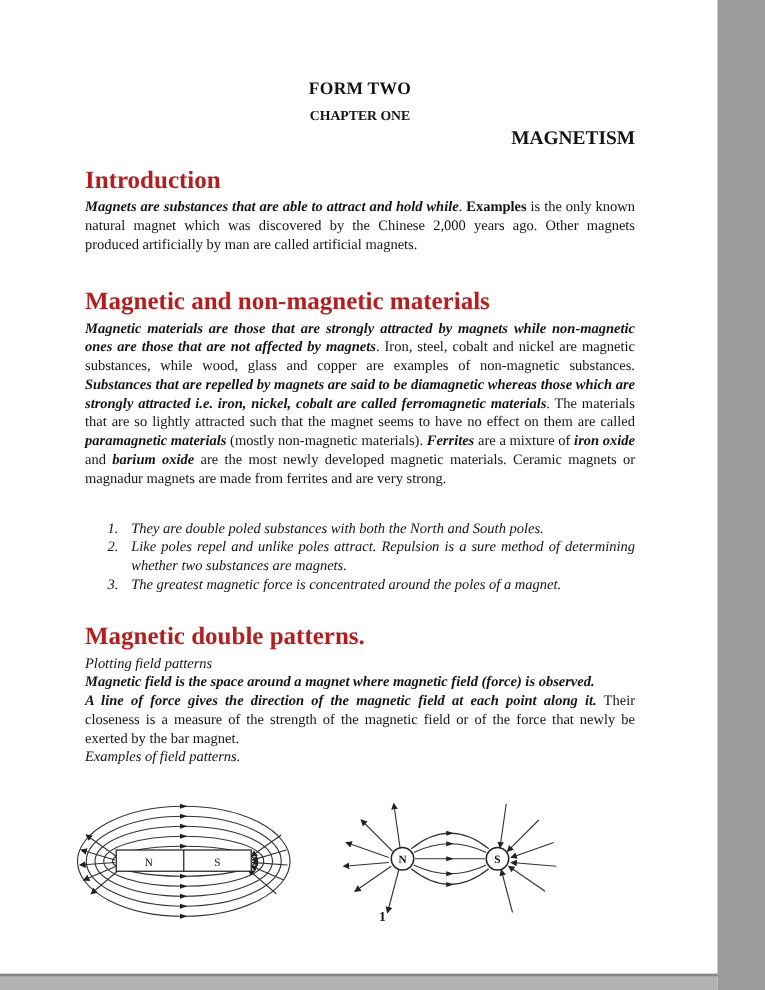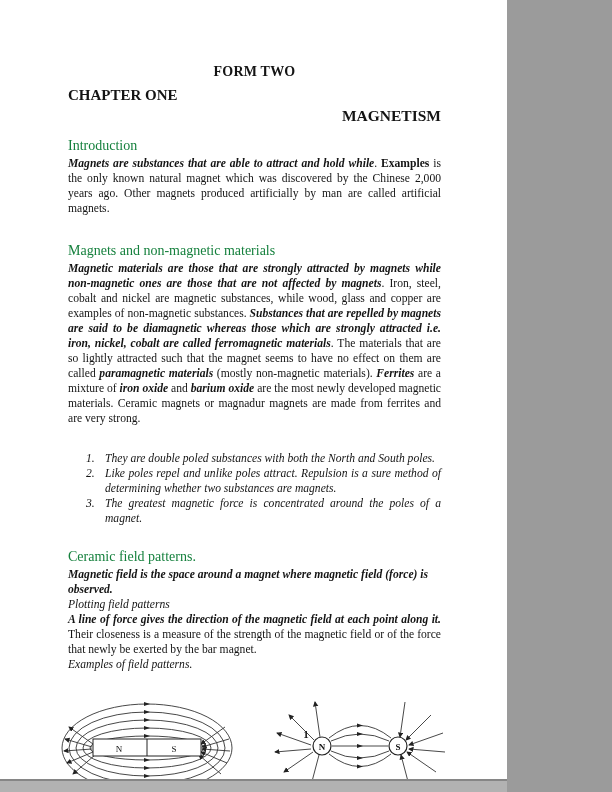--- a/index.html
+++ b/index.html
@@ -1,26 +1,26 @@
 <!DOCTYPE html>
 <html><head>
 <meta charset="utf-8">
 <style>
   * { margin:0; padding:0; box-sizing:border-box; }
   html,body { width:612px; }
   body { font-family:"Liberation Serif","DejaVu Serif",serif; background:#9b9b9b; }
-  .page { position:relative; width:507px; height:792px; background:#ffffff; overflow:hidden; }
+  .page { position:relative; width:574px; height:792px; background:#ffffff; overflow:hidden; }
   .content { padding:64px 66px 0 68px; color:#141414; }
 
   .t1 { font-size:14px; font-weight:bold; text-align:center; letter-spacing:.2px; }
-  .t2 { font-size:15px; font-weight:bold; text-align:left; margin-top:7px; }
+  .t2 { font-size:11px; font-weight:bold; text-align:center; margin-top:7px; }
   .t3 { font-size:15.5px; font-weight:bold; text-align:right; margin-top:3px; }
   .title-block { margin-bottom:13px; }
 
-  .h { font-size:14px; font-weight:normal; color:#15803d; margin-bottom:2px; }
+  .h { font-size:20px; font-weight:bold; color:#b91c1c; margin-bottom:2px; }
   .sec-materials { margin-top:27px; }
   .sec-properties { margin-top:25px; }
   .sec-fields { margin-top:23px; }
 
   .body { font-size:11.6px; line-height:15px; text-align:justify; }
   .bi { font-weight:bold; font-style:italic; }
   .b  { font-weight:bold; }
   .it { font-style:italic; }
 
   .plist { margin:3px 0 0 18px; font-size:11.6px; line-height:15px; font-style:italic; }
@@ -48,21 +48,21 @@
       <div class="t2">CHAPTER ONE</div>
       <div class="t3">MAGNETISM</div>
     </div>
 
     <div class="sec-intro">
       <div class="h">Introduction</div>
       <p class="body"><span class="bi">Magnets are substances that are able to attract and hold while</span><span>. </span><span class="b">Examples</span><span> is the only known natural magnet which was discovered by the Chinese 2,000 years ago. Other magnets produced artificially by man are called artificial magnets.</span></p>
     </div>
 
     <div class="sec-materials">
-      <div class="h">Magnets and non-magnetic materials</div>
+      <div class="h">Magnetic and non-magnetic materials</div>
       <p class="body"><span class="bi">Magnetic materials are those that are strongly attracted by magnets while non-magnetic ones are those that are not affected by magnets</span><span>. Iron, steel, cobalt and nickel are magnetic substances, while wood, glass and copper are examples of non-magnetic substances. </span><span class="bi">Substances that are repelled by magnets are said to be diamagnetic whereas those which are strongly attracted i.e. iron, nickel, cobalt are called ferromagnetic materials</span><span>. The materials that are so lightly attracted such that the magnet seems to have no effect on them are called </span><span class="bi">paramagnetic materials</span><span> (mostly non-magnetic materials). </span><span class="bi">Ferrites</span><span> are a mixture of </span><span class="bi">iron oxide</span><span> and </span><span class="bi">barium oxide</span><span> are the most newly developed magnetic materials. Ceramic magnets or magnadur magnets are made from ferrites and are very strong.</span></p>
     </div>
 
     <div class="sec-properties">
       <div class="plist">
         <div class="li">
           <span class="num">1.</span>
           <span class="txt">They are double poled substances with both the North and South poles.</span>
         </div>
         <div class="li">
@@ -70,23 +70,23 @@
           <span class="txt">Like poles repel and unlike poles attract. Repulsion is a sure method of determining whether two substances are magnets.</span>
         </div>
         <div class="li">
           <span class="num">3.</span>
           <span class="txt">The greatest magnetic force is concentrated around the poles of a magnet.</span>
         </div>
       </div>
     </div>
 
     <div class="sec-fields">
-      <div class="h">Ceramic field patterns.</div>
+      <div class="h">Magnetic double patterns.</div>
+      <div class="fline it">Plotting field patterns</div>
       <div class="fline bi">Magnetic field is the space around a magnet where magnetic field (force) is observed.</div>
-      <div class="fline it">Plotting field patterns</div>
       <p class="body"><span class="bi">A line of force gives the direction of the magnetic field at each point along it.</span><span> Their closeness is a measure of the strength of the magnetic field or of the force that newly be exerted by the bar magnet.</span></p>
       <div class="fline it">Examples of field patterns.</div>
 
       <div class="figures">
 
         <svg class="fig" width="196" height="120" viewBox="0 0 196 120">
           <defs>
             <marker id="ah1" markerWidth="7" markerHeight="7" refX="5" refY="3" orient="auto">
               <path d="M0,0 L6,3 L0,6 Z" fill="#222"></path>
             </marker>

